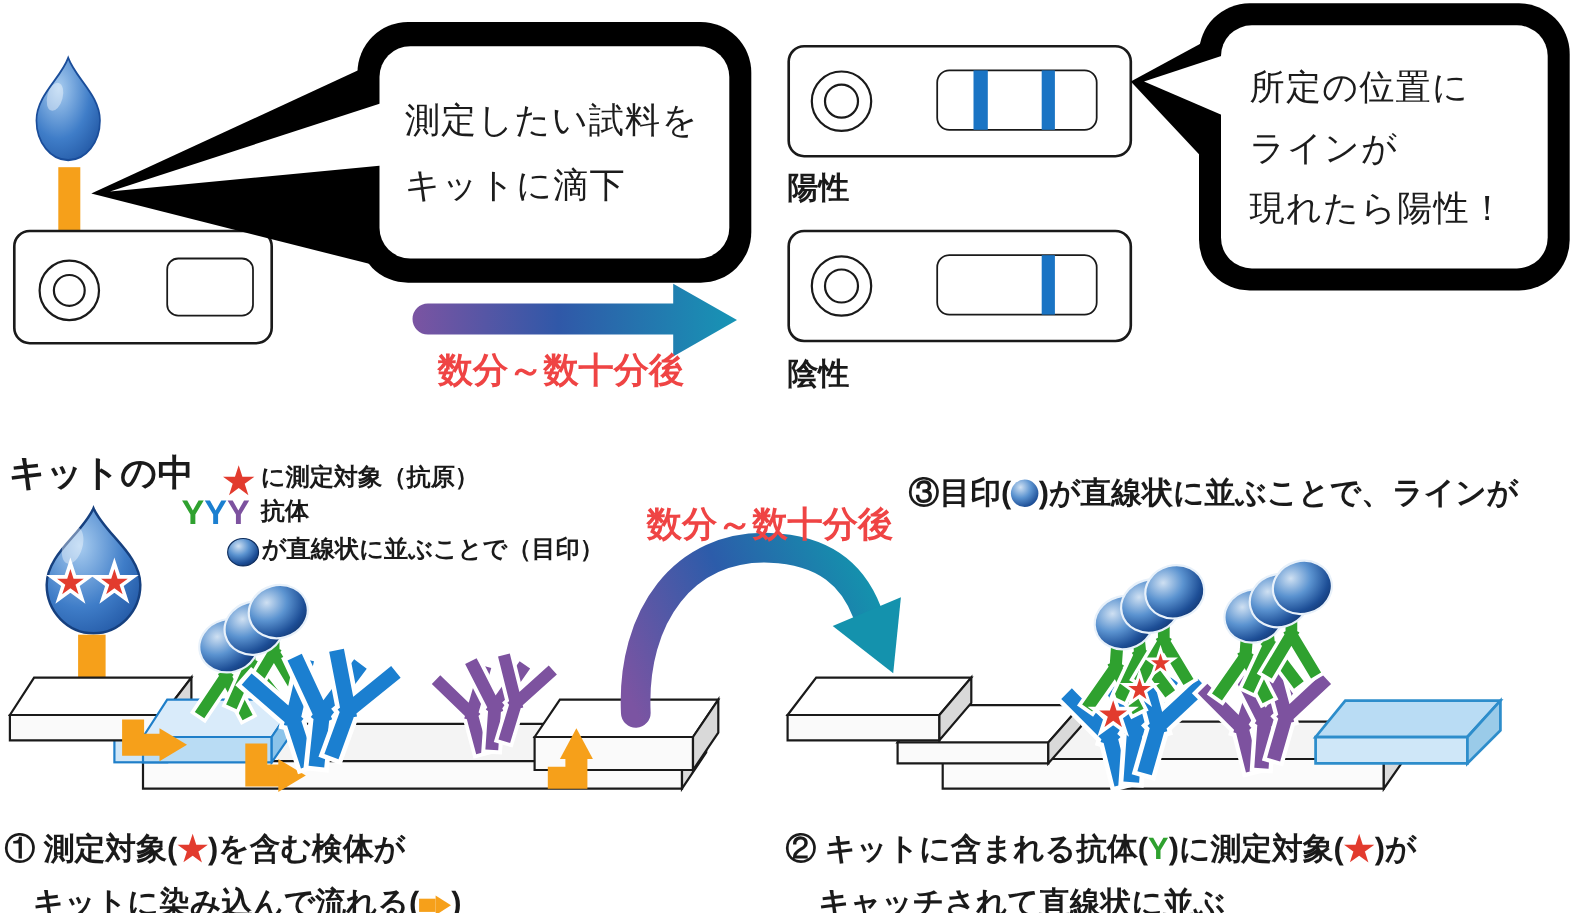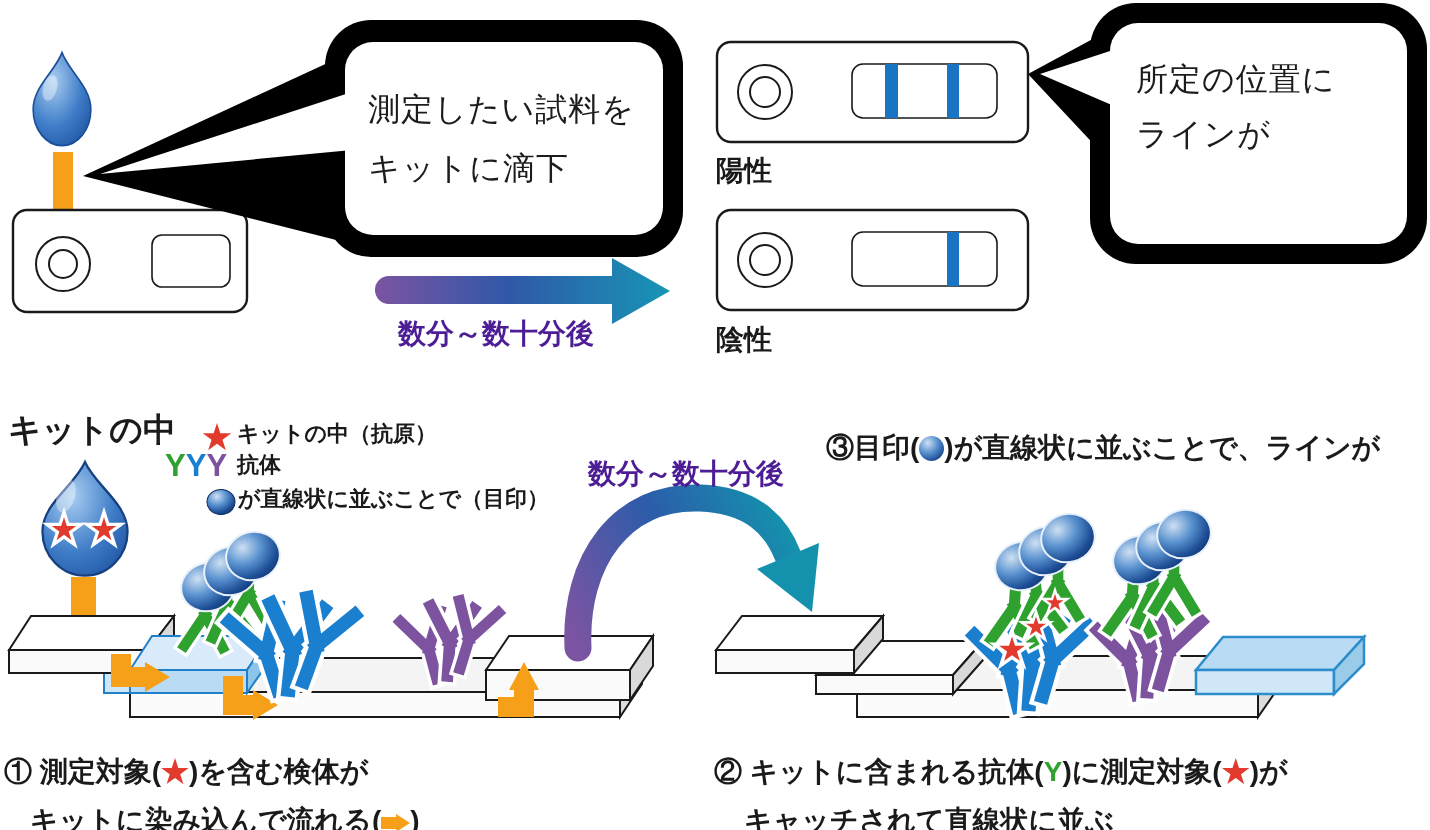--- a/index.html
+++ b/index.html
@@ -6,21 +6,21 @@
   #stage{position:relative;width:1430px;height:830px;background:#fff;overflow:hidden;
          font-family:"Liberation Sans",sans-serif;color:#1a1a1a;}
   #gfx{position:absolute;left:0;top:0;}
   .t{position:absolute;white-space:nowrap;line-height:1.2;}
   .bubble-text{font-size:32px;font-weight:500;letter-spacing:1px;color:#1c1c1c;}
   .b1{left:368px;top:80px;line-height:59px;}
   .b2{left:1136px;top:52px;line-height:55px;}
   .kit-label{font-size:28px;font-weight:700;}
   .pos{left:716px;top:154px;}
   .neg{left:716px;top:323px;text-align:center;}
-  .timer{font-size:28px;font-weight:700;color:#4c1d95;}
+  .timer{font-size:32px;font-weight:700;color:#ef4444;}
   .timer-top{left:398px;top:317px;}
   .timer-arc{left:588px;top:457px;}
   .section-title{left:8px;top:370px;font-size:33px;font-weight:700;margin-top:40px;}
   .legend-item{font-size:22px;font-weight:700;}
   .lg1{left:237px;top:421px;}
   .lg2{left:237px;top:452px;}
   .lg3{left:238px;top:486px;}
   .legend-yyy{left:165px;top:447px;font-size:31px;font-weight:700;letter-spacing:0px;}
   .step{font-size:28px;font-weight:600;}
   .step1{left:4px;top:747px;line-height:49px;}
@@ -330,26 +330,27 @@
 </div>
 
 <div class="t timer timer-top">数分～数十分後</div>
 
 <div class="t kit-label pos">陽性</div>
 <div class="t kit-label neg">陰性</div>
 
 <div class="t bubble-text b2">
   <div>所定の位置に</div>
   <div>ラインが</div>
+  <div>現れたら陽性！</div>
 </div>
 
 <div class="t section-title">キットの中</div>
 
 <div class="t legend-yyy"><span style="color:#2fa12f">Y</span><span style="color:#1b7fd0">Y</span><span style="color:#7d529f">Y</span></div>
-<div class="t legend-item lg1">キットの中（抗原）</div>
+<div class="t legend-item lg1">に測定対象（抗原）</div>
 <div class="t legend-item lg2">抗体</div>
 <div class="t legend-item lg3">が直線状に並ぶことで（目印）</div>
 
 <div class="t timer timer-arc">数分～数十分後</div>
 
 <div class="t step step3">
   <div><span>③目印(</span><span class="sphere-dot"></span><span>)が直線状に並ぶことで、ラインが</span></div>
 </div>
 
 <div class="t step step1">

